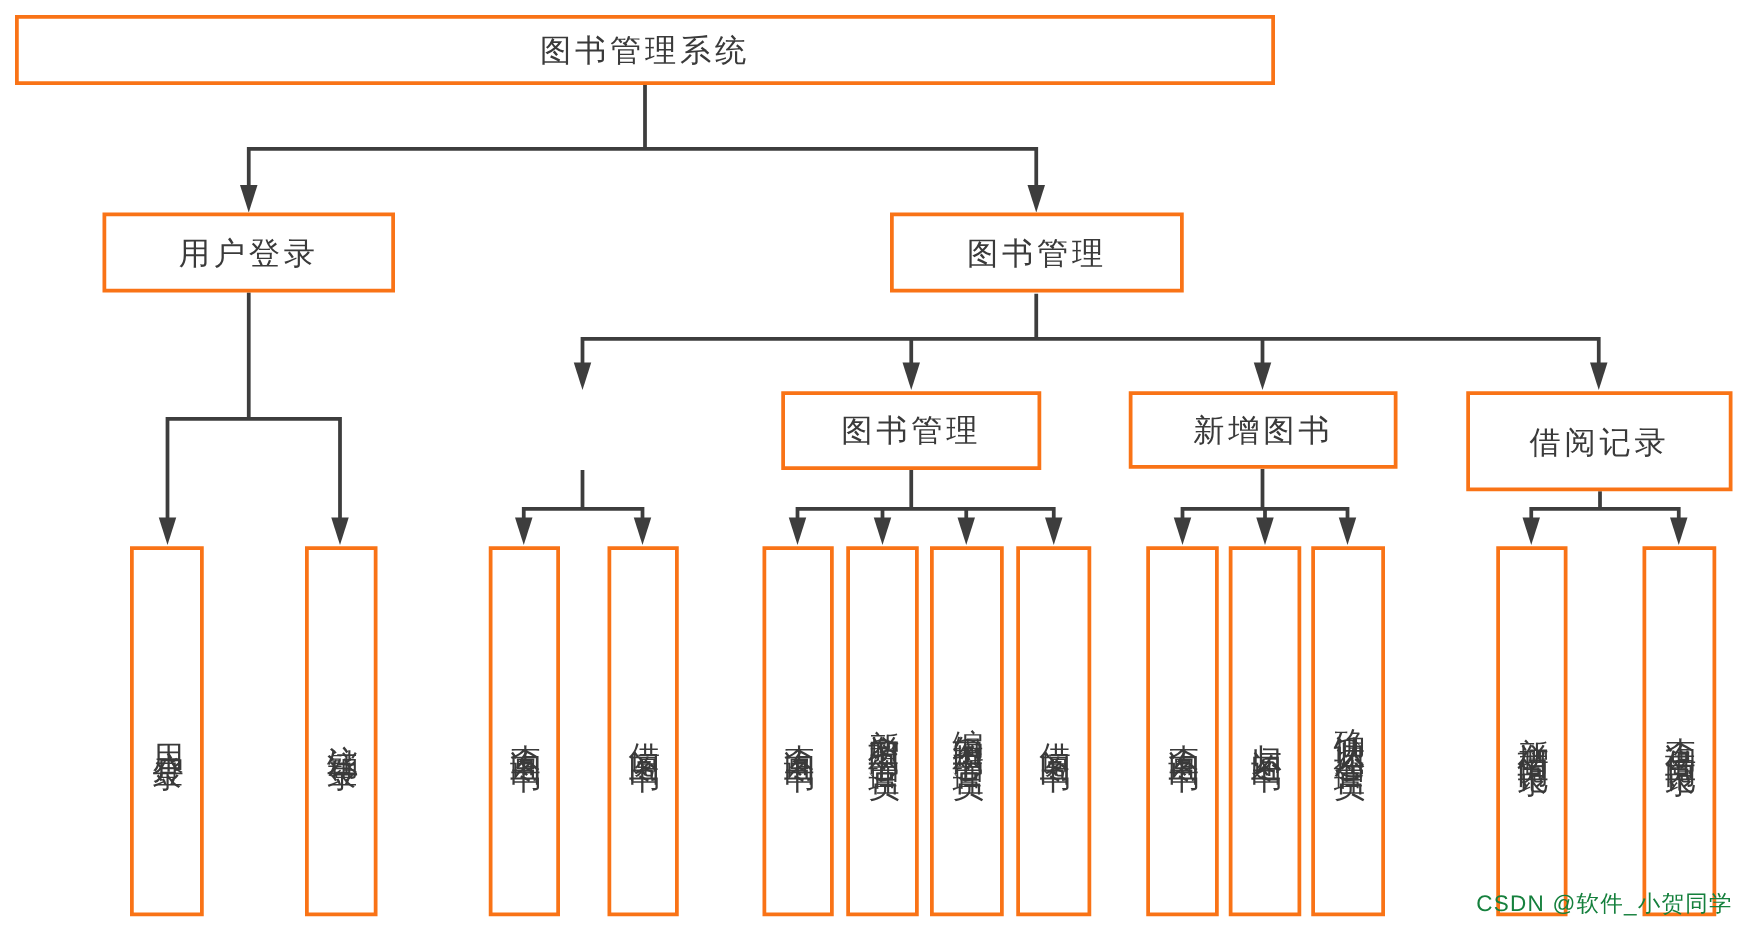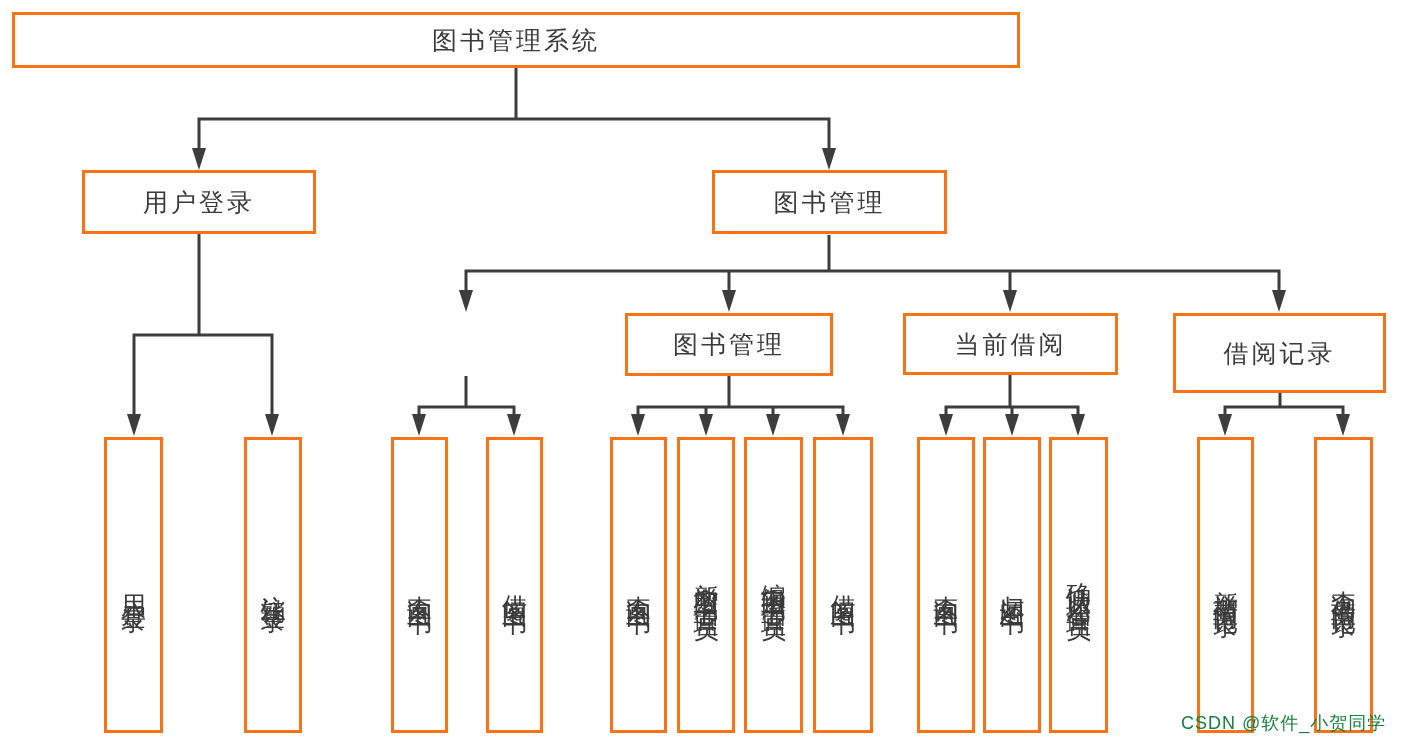--- a/index.html
+++ b/index.html
@@ -94,21 +94,21 @@
     <span class="lbl">用户登录</span>
   </div>
   <div class="node hbox" style="left:712px; top:170px; width:235px; height:64px">
     <span class="lbl">图书管理</span>
   </div>
 
   <div class="node hbox" style="left:625px; top:313px; width:208px; height:63px">
     <span class="lbl">图书管理</span>
   </div>
   <div class="node hbox" style="left:903px; top:313px; width:215px; height:62px">
-    <span class="lbl">当前借阅</span>
+    <span class="lbl">新增图书</span>
   </div>
   <div class="node hbox" style="left:1173px; top:313px; width:213px; height:80px">
     <span class="lbl">借阅记录</span>
   </div>
 
   <div class="node vbox" style="left:104px; top:437px; width:59px; height:296px">
     <span class="lbl">用户登录</span>
   </div>
   <div class="node vbox" style="left:244px; top:437px; width:58px; height:296px">
     <span class="lbl">注销登录</span>

